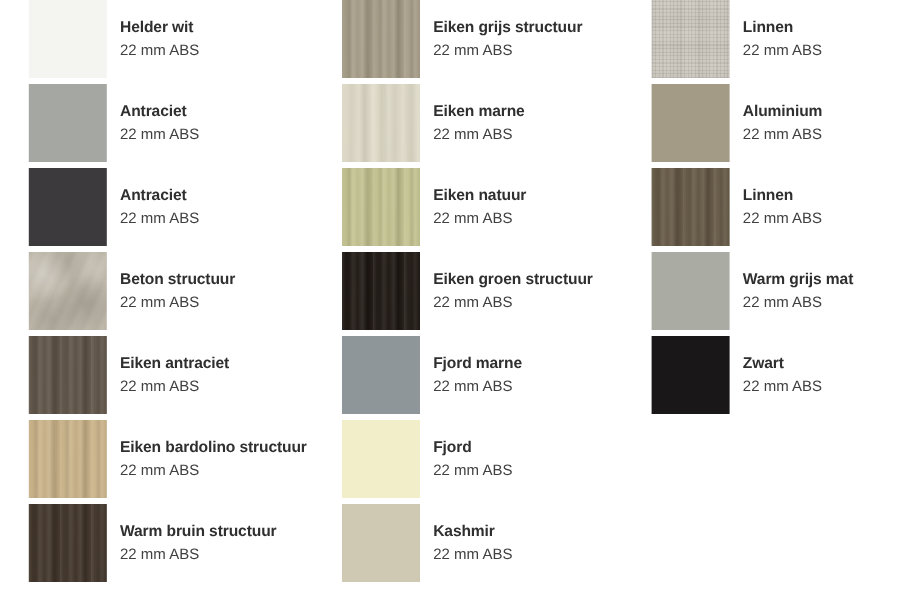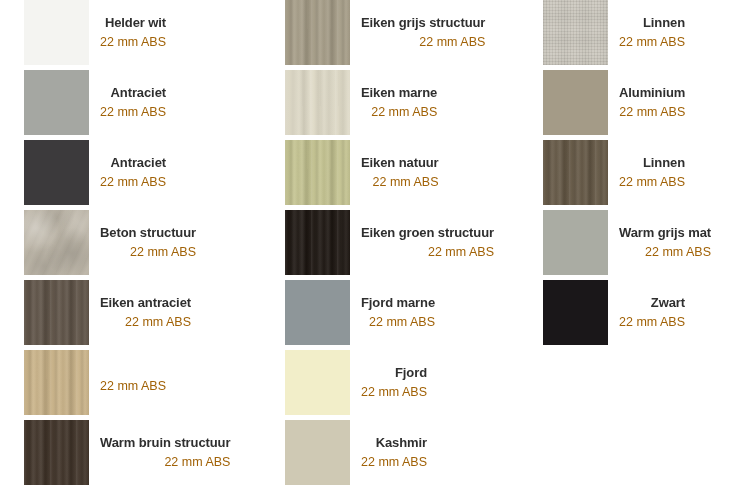--- a/index.html
+++ b/index.html
@@ -101,33 +101,32 @@
       radial-gradient(circle at 84% 20%, rgba(255,255,255,0.18) 0%, rgba(255,255,255,0) 28%),
       radial-gradient(circle at 30% 86%, rgba(0,0,0,0.10) 0%, rgba(0,0,0,0) 34%),
       repeating-linear-gradient(115deg,
         rgba(0,0,0,0.03) 0px, rgba(255,255,255,0.03) 5px, rgba(0,0,0,0.02) 11px);
   }
   .grain-plain { background-image: none; }
 
   .swatch-text {
     padding-left: 11px;
     line-height: 1;
-    text-align: right;
   }
   .swatch-name {
     font-size: 13px;
     font-weight: bold;
     color: #2f2f2f;
     letter-spacing: -0.1px;
     white-space: nowrap;
   }
   .swatch-spec {
     font-size: 12.5px;
     font-weight: normal;
-    color: #a16207;
+    color: #404040;
     margin-top: 7px;
     white-space: nowrap;
   }
 </style>
 </head>
 <body>
 
 <div id="swatch-grid">
   <div class="swatch-column column-1">
       <div class="swatch-card">
@@ -173,20 +172,21 @@
         <div class="swatch-text">
           <div class="swatch-name">Eiken antraciet</div>
           <div class="swatch-spec">22 mm ABS</div>
         </div>
       </div>
       <div class="swatch-card">
         <div class="swatch-chip" style="background-color: rgb(203, 180, 137);">
           <div class="grain grain-wood"></div>
         </div>
         <div class="swatch-text">
+          <div class="swatch-name">Eiken bardolino structuur</div>
           <div class="swatch-spec">22 mm ABS</div>
         </div>
       </div>
       <div class="swatch-card">
         <div class="swatch-chip" style="background-color: rgb(63, 50, 39);">
           <div class="grain grain-wood"></div>
         </div>
         <div class="swatch-text">
           <div class="swatch-name">Warm bruin structuur</div>
           <div class="swatch-spec">22 mm ABS</div>

